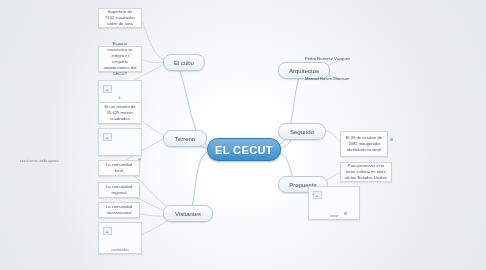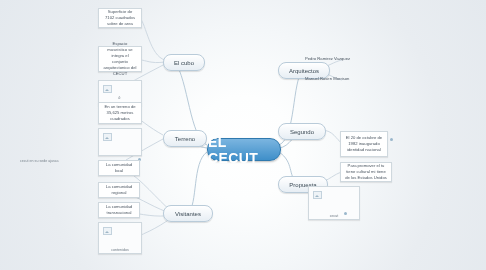--- a/index.html
+++ b/index.html
@@ -22,21 +22,21 @@
   
   .center-node{
     position:absolute;
     left:207px;top:138px;
     width:72px;height:21px;
     border-radius:11px;
     background:linear-gradient(#7bb5e0,#3f8fc9);
     border:1px solid #2f79ae;
     box-shadow:0 1px 2px rgba(0,0,0,.25);
     color:#fff;
-    font-size:14px;
+    font-size:11px;
     font-weight:bold;
     letter-spacing:.4px;
     display:flex;align-items:center;justify-content:center;
   }
   
   .branch{
     position:absolute;
     height:15px;
     border-radius:8px;
     background:linear-gradient(#ffffff,#e7eef4);

